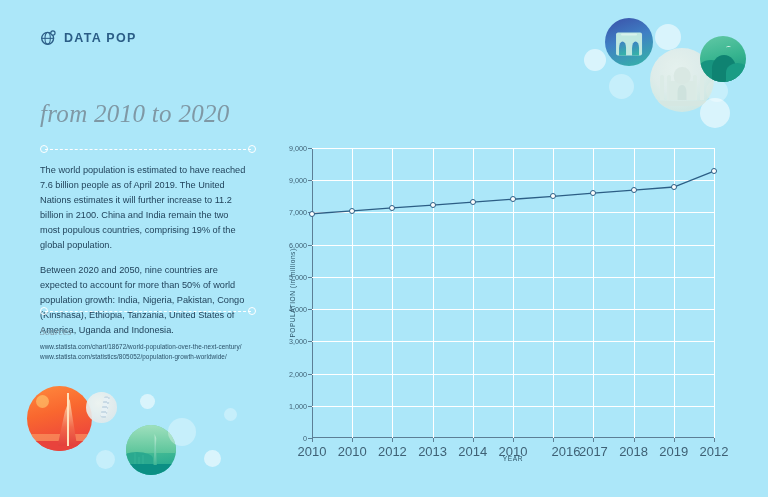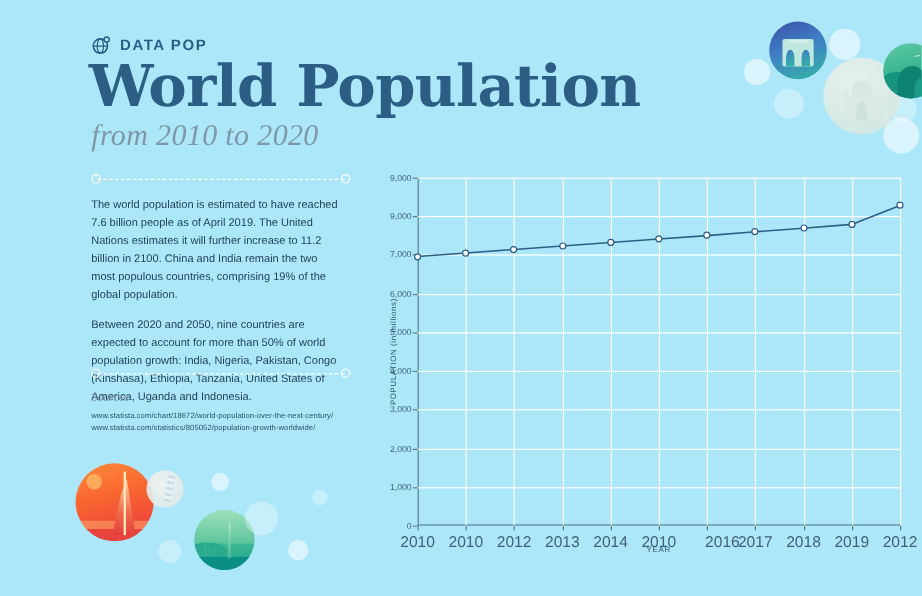--- a/index.html
+++ b/index.html
@@ -1,21 +1,21 @@
 <!DOCTYPE html>
 <html><head>
 <meta charset="utf-8">
 <style>
   html,body{margin:0;padding:0;}
   body{
     width:768px;height:497px;overflow:hidden;position:relative;
     background:#ACE7F9;
     font-family:"Liberation Sans",sans-serif;
   }
-  .page{position:absolute;inset:0;margin-left:36px;}
+  .page{position:absolute;inset:0;}
 
   
   .bubble{position:absolute;border-radius:50%;pointer-events:none;}
   .bub-white{background:rgba(255,255,255,.55);}
   .bub-white-soft{background:rgba(255,255,255,.32);}
 
   .circ{position:absolute;border-radius:50%;overflow:hidden;}
 
   
   .m-arc{background:linear-gradient(160deg,#3b4fa8 0%,#3f7fc4 45%,#35b7a6 100%);}
@@ -207,21 +207,20 @@
       <svg viewBox="0 0 20 20" width="17" height="17" aria-hidden="true">
         <circle cx="9" cy="11" r="7" fill="none" stroke="#2b5d86" stroke-width="1.6"></circle>
         <ellipse cx="9" cy="11" rx="3.1" ry="7" fill="none" stroke="#2b5d86" stroke-width="1.2"></ellipse>
         <line x1="2" y1="11" x2="16" y2="11" stroke="#2b5d86" stroke-width="1.2"></line>
         <circle cx="15.2" cy="4.6" r="2.5" fill="#ACE7F9" stroke="#2b5d86" stroke-width="1.4"></circle>
       </svg>
     </span>
     <span class="logo-text">DATA POP</span>
   </div>
 
-  <div class="title">World Population</div>
   <div class="subtitle">from 2010 to 2020</div>
 
   <div class="divider" id="divider-top">
     <span class="dot l"></span>
     <span class="line"></span>
     <span class="dot r"></span>
   </div>
 
   <div class="body-copy">
     <p>The world population is estimated to have reached 7.6 billion people as of April 2019. The United Nations estimates it will further increase to 11.2 billion in 2100. China and India remain the two most populous countries, comprising 19% of the global population.</p>

